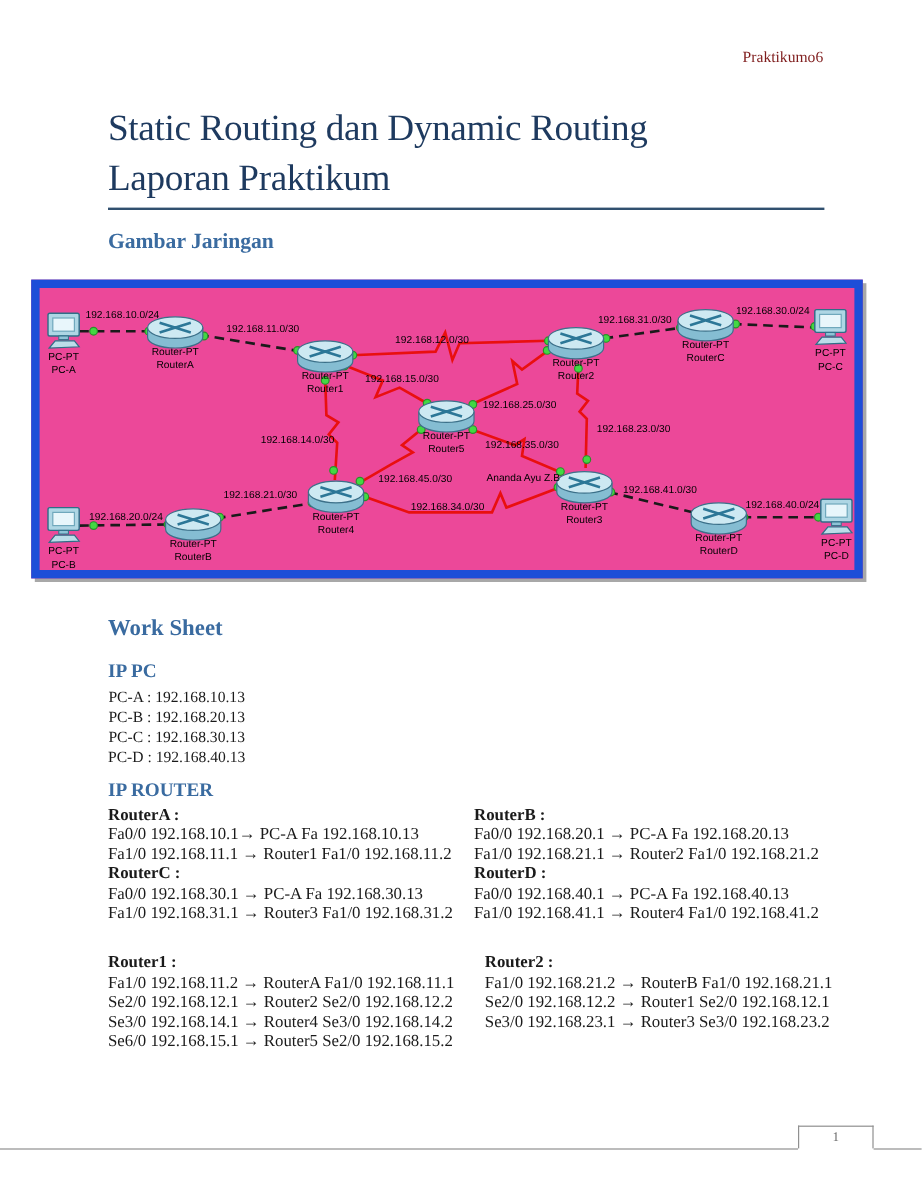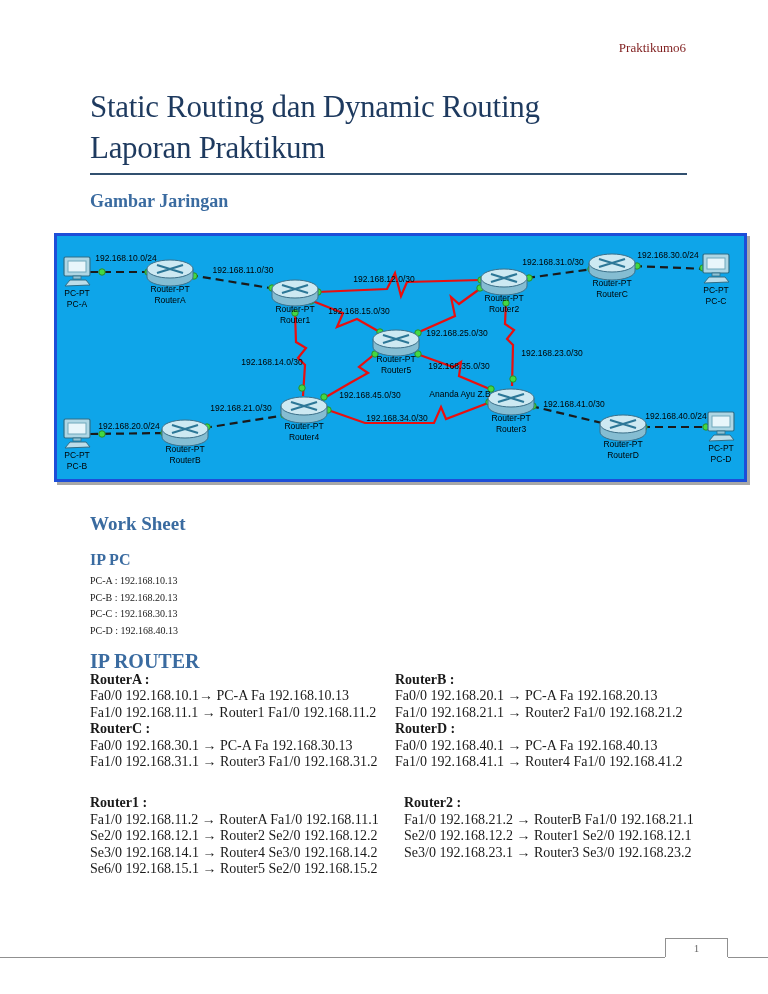--- a/index.html
+++ b/index.html
@@ -17,31 +17,31 @@
   .title-rule{
     position:absolute;left:90px;top:173px;width:597px;border-top:2px solid #31506f;
   }
   .h-blue{
     position:absolute;left:90px;font-family:"Liberation Serif", serif;
     color:#3a6ba0;font-weight:bold;margin:0;
   }
   .h-gambar{top:191px;font-size:18px;}
   .h-worksheet{top:513px;font-size:19px;}
   .h-ippc{top:551px;font-size:16px;}
-  .h-iprouter{top:650px;font-size:20px;}
+  .h-iprouter{top:650px;font-size:16px;}
   .diagram{
-    position:absolute;left:54px;top:233px;width:693px;height:249px;
-    border:3px solid #1d4ed8;box-sizing:border-box;background:#0ea5e9;
+    position:absolute;left:26px;top:233px;width:693px;height:249px;
+    border:7px solid #1d4ed8;box-sizing:border-box;background:#ec4899;
     box-shadow:3px 3px 0 #a8a8a8;
   }
   .diagram svg{display:block;width:683px;height:239px;}
   .dlabel{font-family:"Liberation Sans", sans-serif;font-size:8.5px;fill:#000;}
   .mid{text-anchor:middle;}
   .pc-list{position:absolute;left:90px;top:573px;}
-  .pc-list p{margin:0;font-size:10px;line-height:16.5px;white-space:nowrap;}
+  .pc-list p{margin:0;font-size:13px;line-height:16.5px;white-space:nowrap;text-align:center;}
   .router-grid{
     position:absolute;left:90px;top:672px;width:612px;
     display:grid;grid-template-columns:305px 307px;
   }
   .rblock p{margin:0;font-size:14px;line-height:16.4px;white-space:nowrap;}
   .rblock .rname{font-weight:bold;}
   .gap-top{margin-top:25px;}
   .indent{padding-left:9px;}
   .footer-line-left{position:absolute;left:0;top:957px;width:665px;border-top:1px solid #909090;}
   .footer-line-right{position:absolute;left:728px;top:957px;width:40px;border-top:1px solid #909090;}

